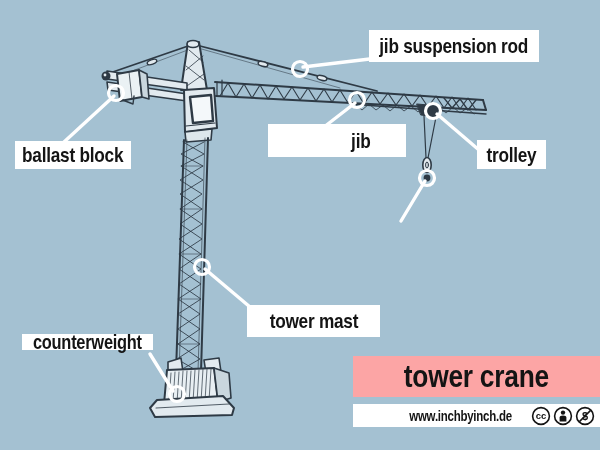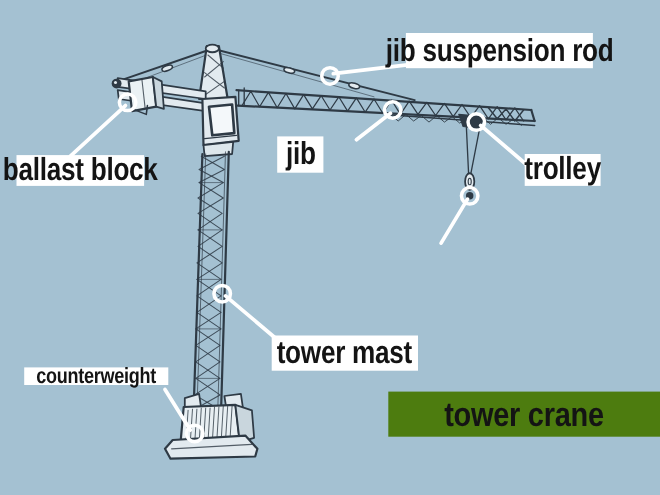--- a/index.html
+++ b/index.html
@@ -13,24 +13,24 @@
   #sketch{position:absolute;left:0;top:0;}
   .label{
     position:absolute;
     background:#ffffff;
     color:#141414;
     display:flex;align-items:center;justify-content:center;
     font-weight:700;
     white-space:nowrap;
   }
   .cond{display:inline-block;transform:scaleX(0.82);letter-spacing:-0.3px;}
-  .lbl-sm{font-size:29px;}
+  .lbl-sm{font-size:21px;}
   #title-box{
     position:absolute;left:353px;top:356px;width:247px;height:41px;
-    background:#4d7c0f;color:#141414;
+    background:#fca5a5;color:#141414;
     display:flex;align-items:center;justify-content:center;
     font-weight:700;font-size:31px;
   }
   #title-box .cond{transform:scaleX(0.85);}
   #footer-bar{
     position:absolute;left:353px;top:404px;width:247px;height:23px;
     background:#ffffff;color:#141414;
     display:flex;align-items:center;justify-content:flex-end;
     gap:8px;padding-right:5px;box-sizing:border-box;
   }
@@ -143,35 +143,56 @@
   </svg>
 
   <div class="label lbl-sm" style="left:15px;top:141px;width:116px;height:28px;">
     <span class="cond">ballast block</span>
   </div>
 
   <div class="label lbl-sm" style="left:369px;top:30px;width:170px;height:32px;">
     <span class="cond">jib suspension rod</span>
   </div>
 
-  <div class="label lbl-sm" style="left:252px;top:124px;width:42px;height:33px;">
+  <div class="label lbl-sm" style="left:268px;top:124px;width:90px;height:33px;padding-left:48px;">
     <span class="cond">jib</span>
   </div>
 
   <div class="label lbl-sm" style="left:477px;top:140px;width:69px;height:29px;">
     <span class="cond">trolley</span>
   </div>
 
 
   <div class="label lbl-sm" style="left:247px;top:305px;width:133px;height:32px;">
     <span class="cond">tower mast</span>
   </div>
 
   <div class="label lbl-sm" style="left:22px;top:334px;width:131px;height:16px;font-size:20px;">
     <span class="cond">counterweight</span>
   </div>
 
   <div id="title-box">
     <span class="cond">tower crane</span>
   </div>
 
+  <div id="footer-bar">
+    <span id="footer-url">
+      <span class="cond">www.inchbyinch.de</span>
+    </span>
+    <span id="cc-icons">
+      <svg width="20" height="20" viewBox="0 0 20 20">
+        <circle cx="10" cy="10" r="8.4" fill="#fff" stroke="#141414" stroke-width="1.6"></circle>
+        <text x="10" y="13.4" text-anchor="middle" font-family="Liberation Sans, sans-serif" font-size="9.5" font-weight="700" fill="#141414">cc</text>
+      </svg>
+      <svg width="20" height="20" viewBox="0 0 20 20">
+        <circle cx="10" cy="10" r="8.4" fill="#fff" stroke="#141414" stroke-width="1.6"></circle>
+        <circle cx="10" cy="6.6" r="2.2" fill="#141414"></circle>
+        <path d="M6.6,15.5 L6.6,11.6 Q6.6,9.4 10,9.4 Q13.4,9.4 13.4,11.6 L13.4,15.5 Z" fill="#141414"></path>
+      </svg>
+      <svg width="20" height="20" viewBox="0 0 20 20">
+        <circle cx="10" cy="10" r="8.4" fill="#fff" stroke="#141414" stroke-width="1.6"></circle>
+        <text x="10" y="13.8" text-anchor="middle" font-family="Liberation Sans, sans-serif" font-size="11" font-weight="700" fill="#141414">$</text>
+        <path d="M4.4,15.6 L15.6,4.4" stroke="#141414" stroke-width="1.5"></path>
+      </svg>
+    </span>
+  </div>
 
 </div>
 
 </body></html>

